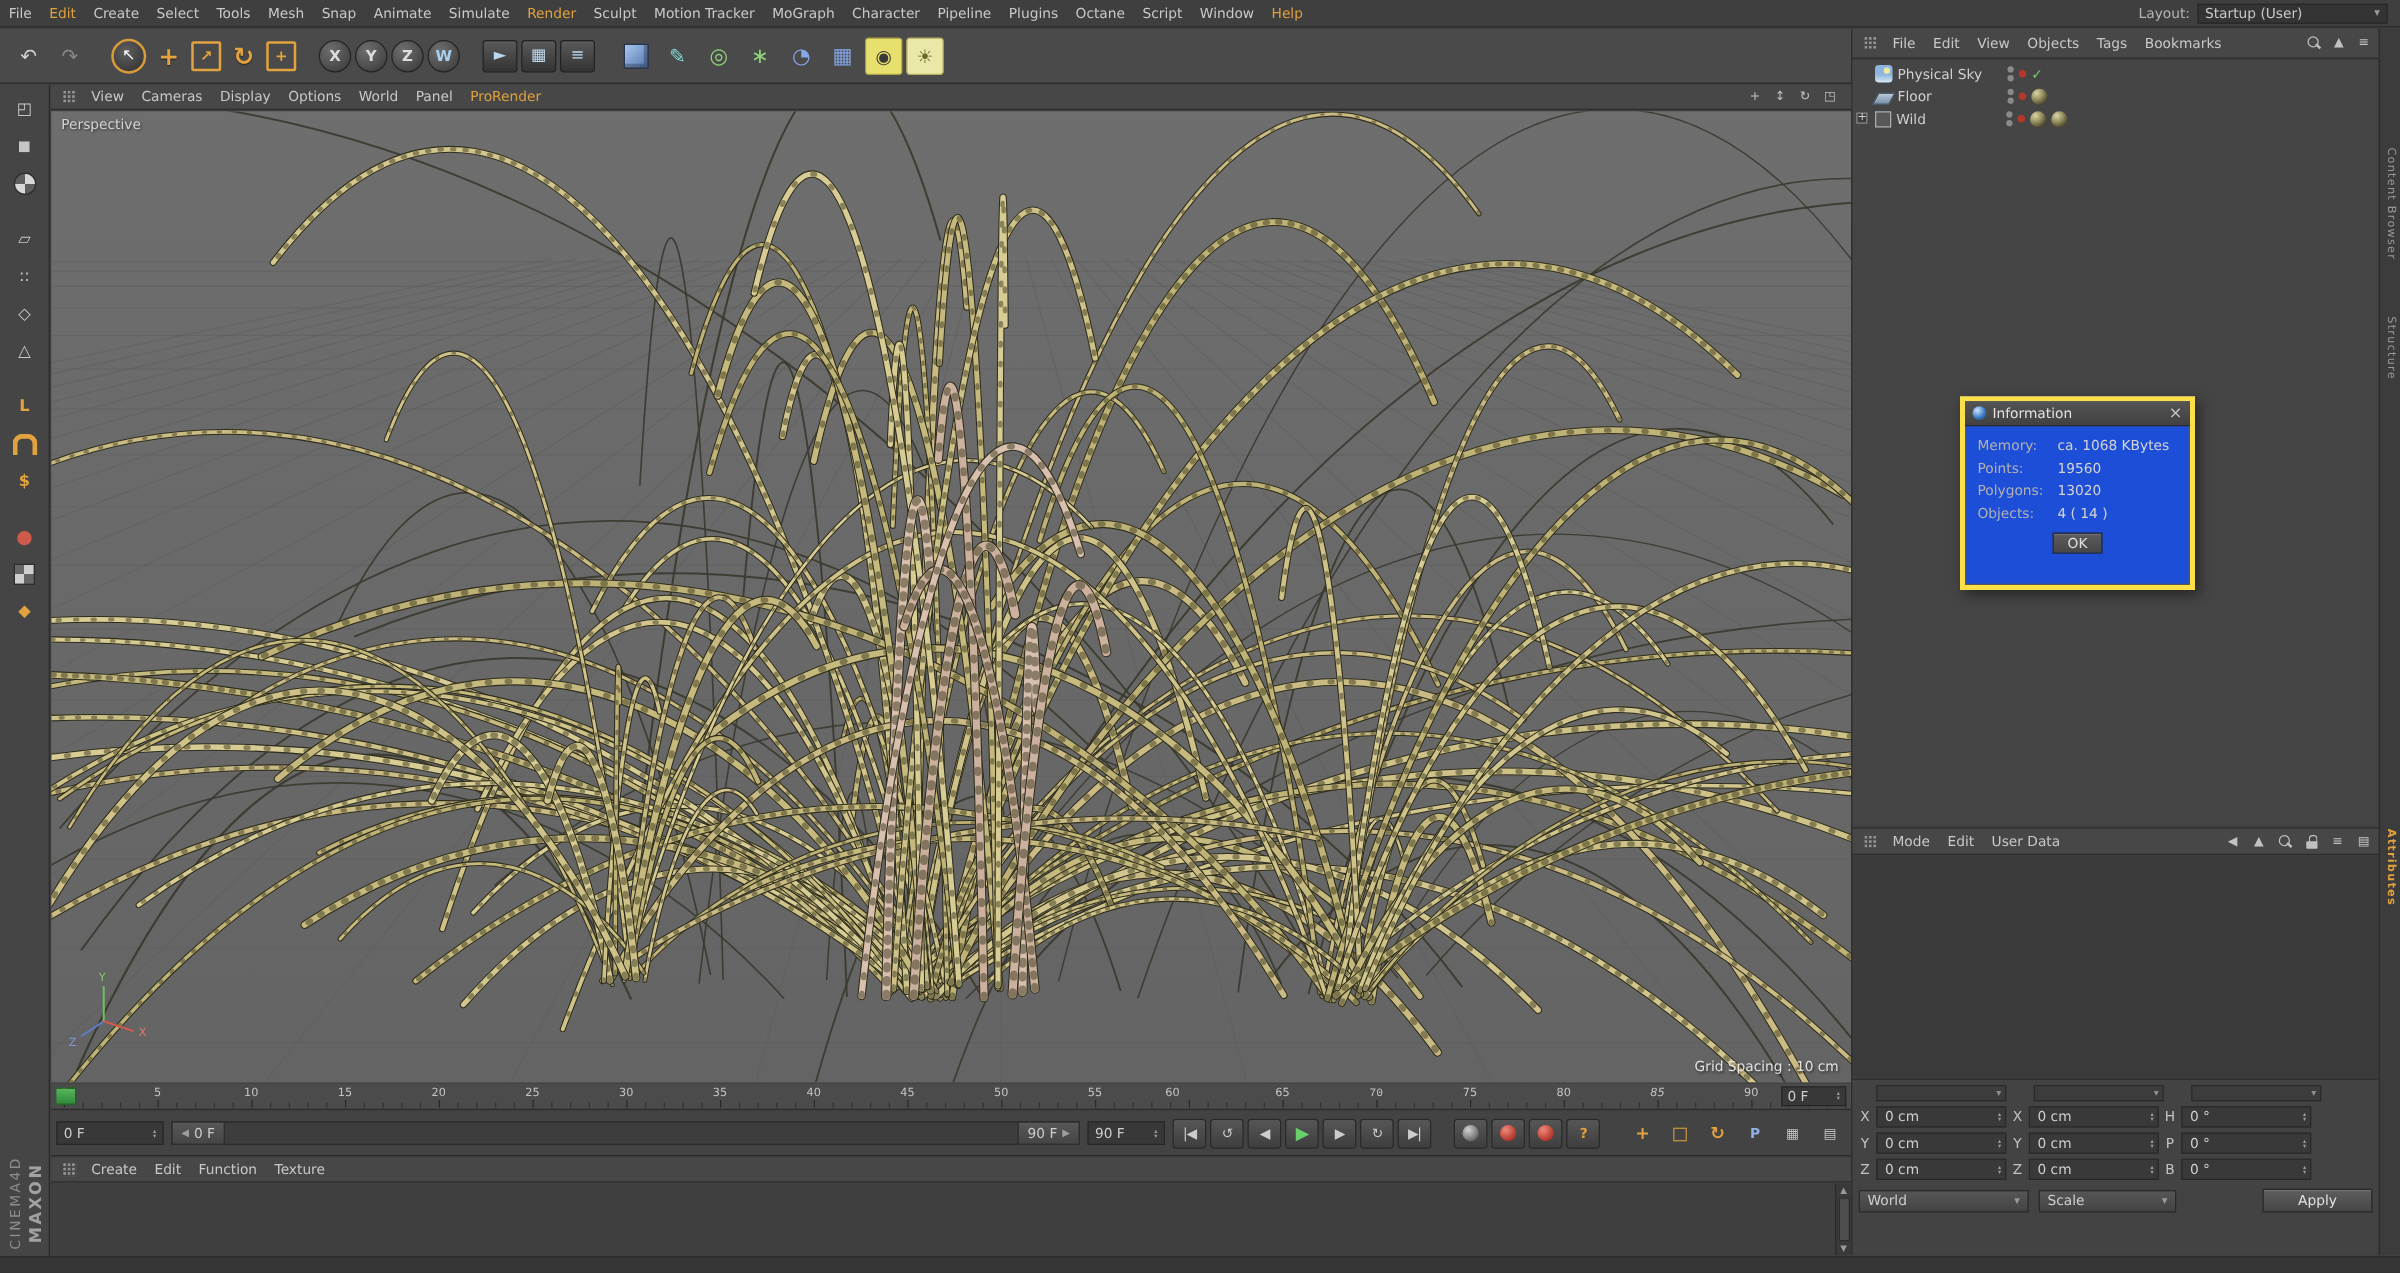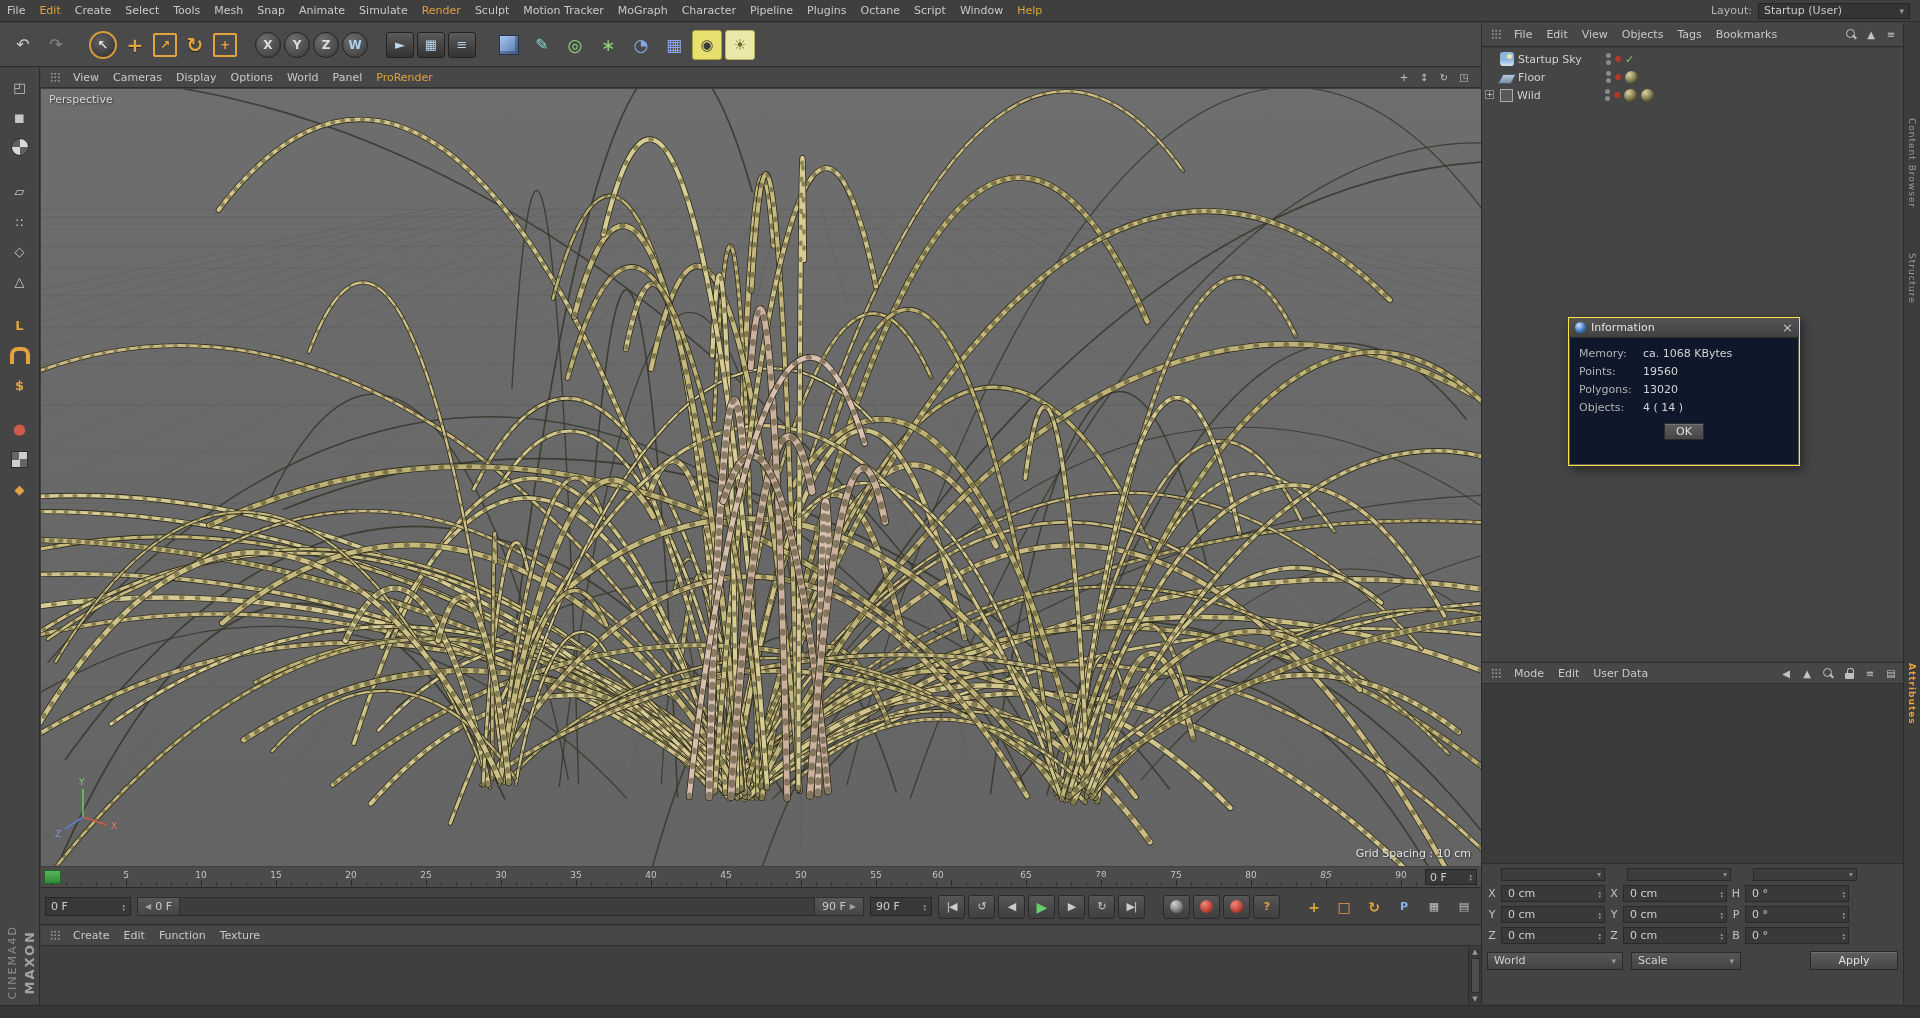--- a/index.html
+++ b/index.html
@@ -121,21 +121,21 @@
 .oicon.sky::after{content:"";position:absolute;right:2px;top:2px;width:5px;height:5px;border-radius:50%;background:#f4e8a0}
 .oicon.floor{height:10px;margin-top:3px;background:linear-gradient(#b8c8d8,#7790a8);border:1px solid #4a5a6a;transform:skewX(-28deg)}
 .oicon.mesh{width:13px;height:13px;border:1px solid #ababab;background:#585858}
 .oname{width:84px;color:#d0d0d0}
 .vdots{display:flex;flex-direction:column;gap:2px}
 .vdots i{width:5px;height:5px;border-radius:50%;background:#8a8a8a;display:block}
 .redmark{width:6px;height:6px;border-radius:50%;background:#b5372a}
 .gcheck{color:#7ac96f}
 .thumb{width:13px;height:13px;border-radius:50%;background:radial-gradient(circle at 33% 28%,#d9d4a4,#8c8558 45%,#343221 85%)}
 
-#info-dialog{position:absolute;left:86px;top:294px;width:232px;background:#0f172a;border:1px solid #fde047;box-shadow:inset 0 0 0 1px #585858,3px 4px 10px rgba(0,0,0,.45);z-index:4}
+#info-dialog{position:absolute;left:86px;top:294px;width:188px;background:#1d4ed8;border:4px solid #fde047;box-shadow:inset 0 0 0 1px #585858,3px 4px 10px rgba(0,0,0,.45);z-index:4}
 .idtitle{height:20px;background:linear-gradient(#545454,#414141);border-bottom:1px solid #2a2a2a;display:flex;align-items:center;gap:5px;padding:0 6px}
 .c4d-ball{width:11px;height:11px;border-radius:50%;background:radial-gradient(circle at 35% 30%,#cfe4ff,#3c7cc4 55%,#1b3c6e)}
 .idtitle-text{color:#e2e2e2}
 .idclose{margin-left:auto;color:#c8c8c8;font-size:13px;line-height:13px}
 #info-rows{padding-top:6px}
 .irow{display:flex;height:18px;align-items:center;padding:0 10px}
 .ilab{width:64px;color:#b2b2b2}
 .ival{color:#d4d4d4}
 .okbtn{width:40px;height:17px;margin:7px auto 25px;background:linear-gradient(#5e5e5e,#464646);border:1px solid #292929;box-shadow:inset 0 1px 0 #727272;display:flex;align-items:center;justify-content:center;color:#e0e0e0}
 
@@ -1022,21 +1022,21 @@
             <span class="glyph">▲</span>
           </div>
           <div class="vbtn ">
             <span class="glyph">≡</span>
           </div>
         </div>
     </div>
     <div id="om-tree">
         <div class="orow">
           <div class="oicon sky"></div>
-          <span class="oname">Startup Sky</span>
+          <span class="oname">Physical Sky</span>
           <div class="vdots">
             <i></i>
             <i></i>
           </div>
           <div class="redmark"></div>
           <span class="gcheck">✓</span>
         </div>
         <div class="orow">
           <div class="oicon floor"></div>
           <span class="oname">Floor</span>

